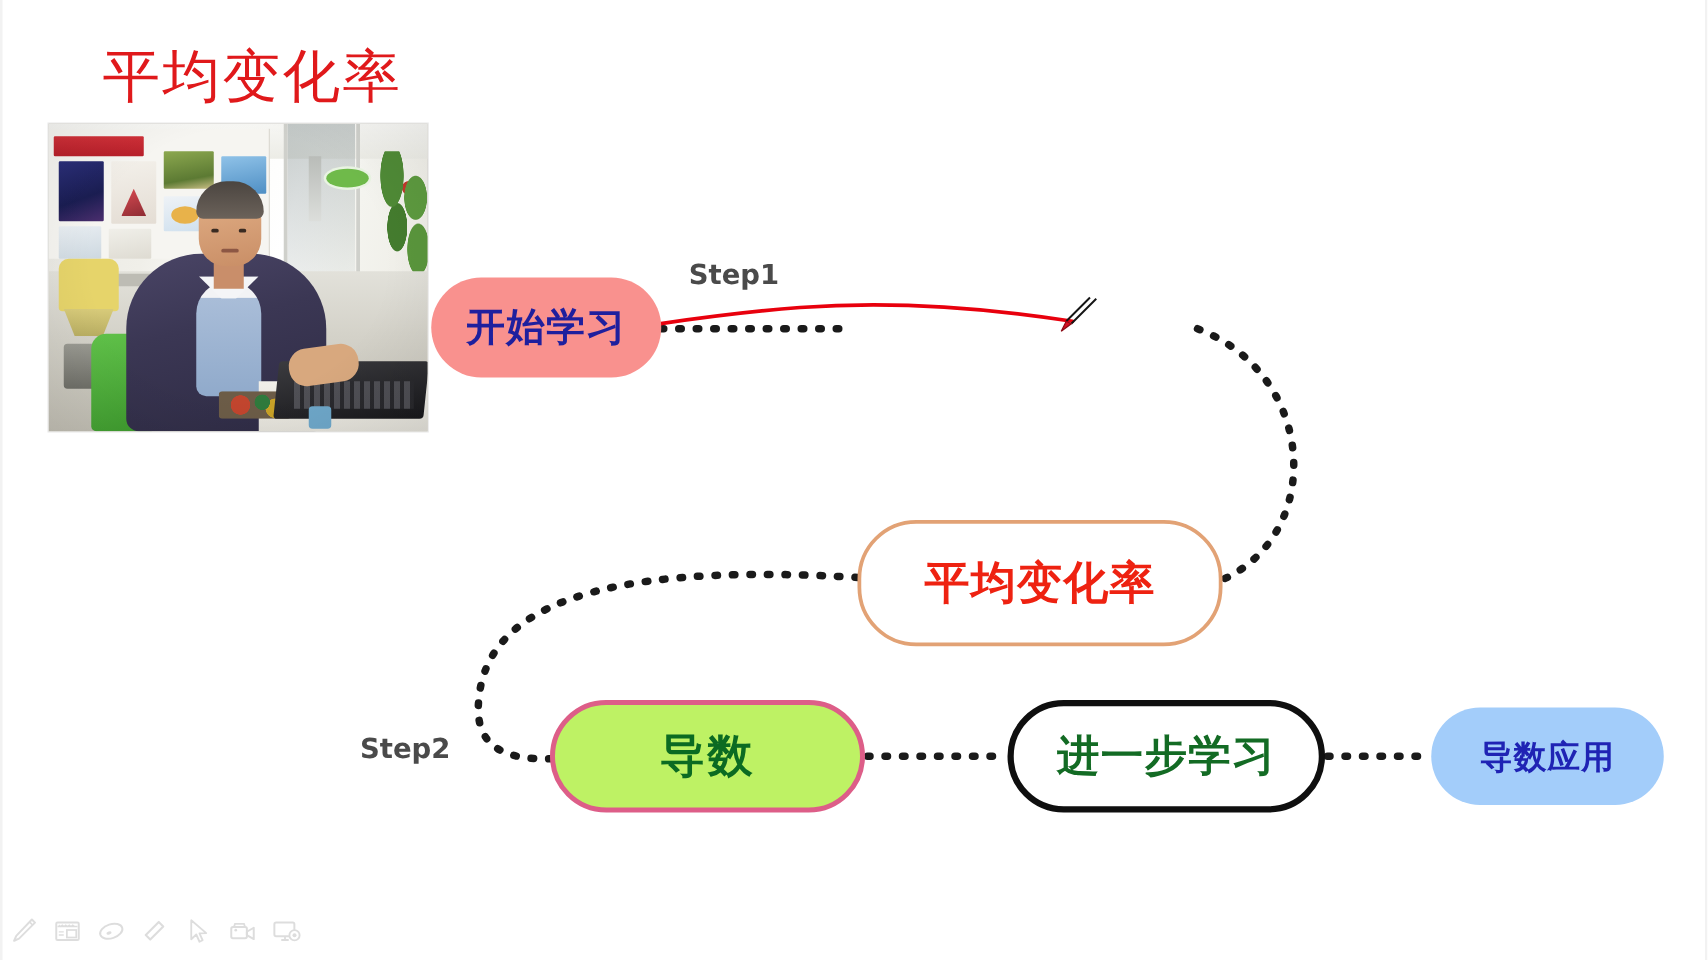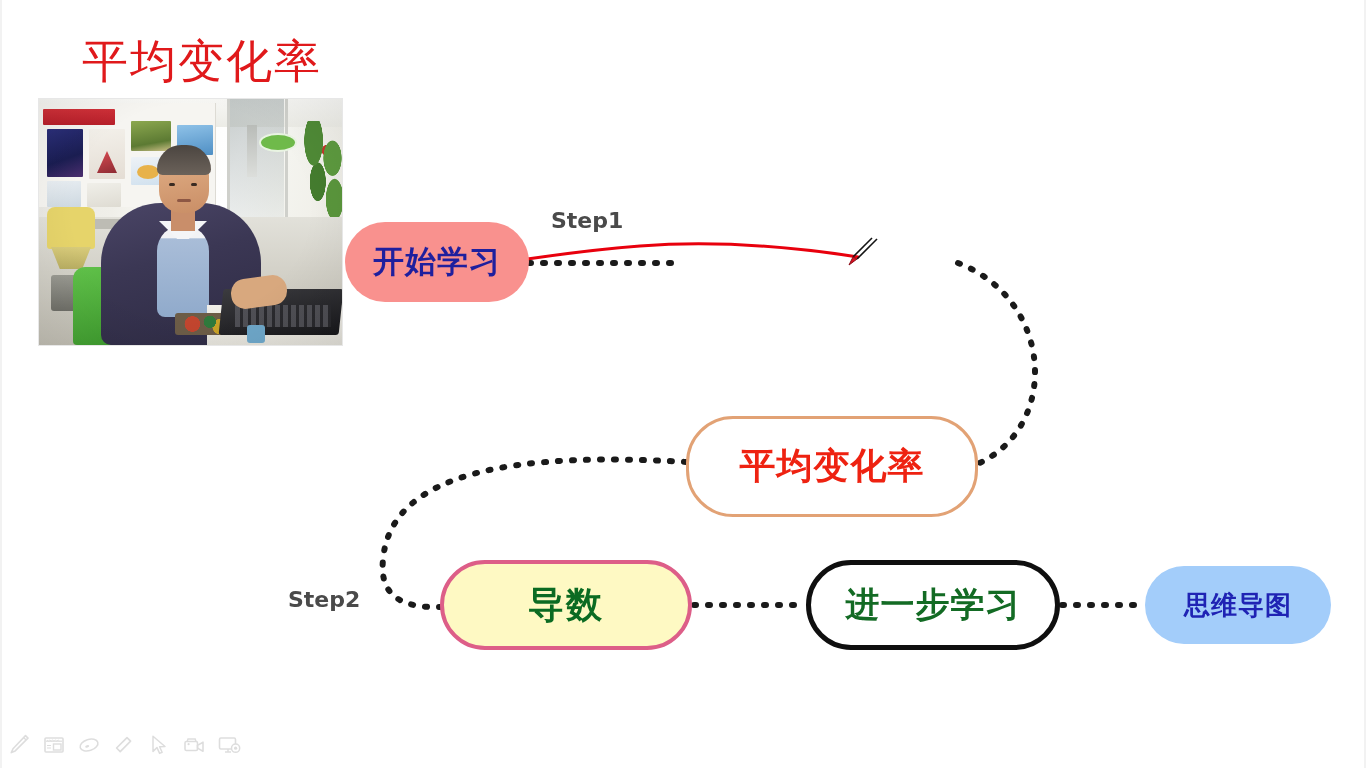--- a/index.html
+++ b/index.html
@@ -251,21 +251,21 @@
     left: 686px; top: 416px; width: 292px; height: 101px;
     background: #ffffff;
     border: 3px solid #e2a275;
     border-radius: 47px;
     color: #ee2211;
     font-size: 36px;
     letter-spacing: 1px;
   }
   #node-derivative {
     left: 440px; top: 560px; width: 252px; height: 90px;
-    background: #fef9c3;
+    background: #bef264;
     border: 4px solid #dd5e88;
     border-radius: 45px;
     color: #0b6b22;
     font-size: 36px;
     letter-spacing: 2px;
   }
   #node-derivative-app {
     left: 806px; top: 560px; width: 254px; height: 90px;
     background: #ffffff;
     border: 5px solid #0f0f0f;
@@ -394,21 +394,21 @@
 
   <div id="node-start" class="mm-node">开始学习</div>
 
 
   <div id="node-avgrate" class="mm-node">平均变化率</div>
 
   <div id="node-derivative" class="mm-node">导数</div>
 
   <div id="node-derivative-app" class="mm-node">进一步学习</div>
 
-  <div id="node-further" class="mm-node">思维导图</div>
+  <div id="node-further" class="mm-node">导数应用</div>
 
   <svg id="pen-cursor" viewBox="0 0 34 34" xmlns="http://www.w3.org/2000/svg">
     <line x1="31" y1="3" x2="11" y2="23" stroke="#141414" stroke-width="1.6"></line>
     <line x1="26" y1="2" x2="7" y2="21" stroke="#141414" stroke-width="1.6"></line>
     <path d="M 11 23 L 7 21 L 3 29 Z" fill="#d81122" stroke="#8a0b16" stroke-width="1"></path>
   </svg>
 
   <div id="annotation-toolbar">
 
     <div class="tool-btn" title="pen">

